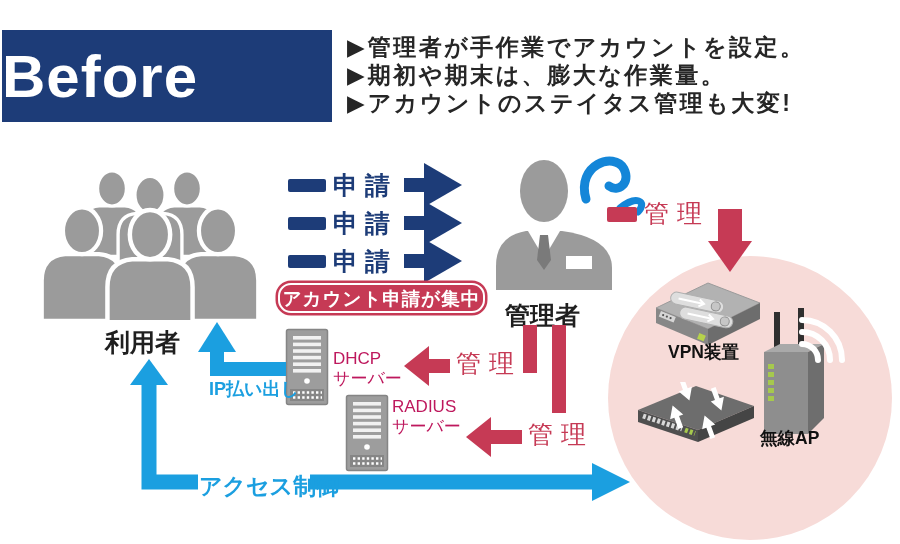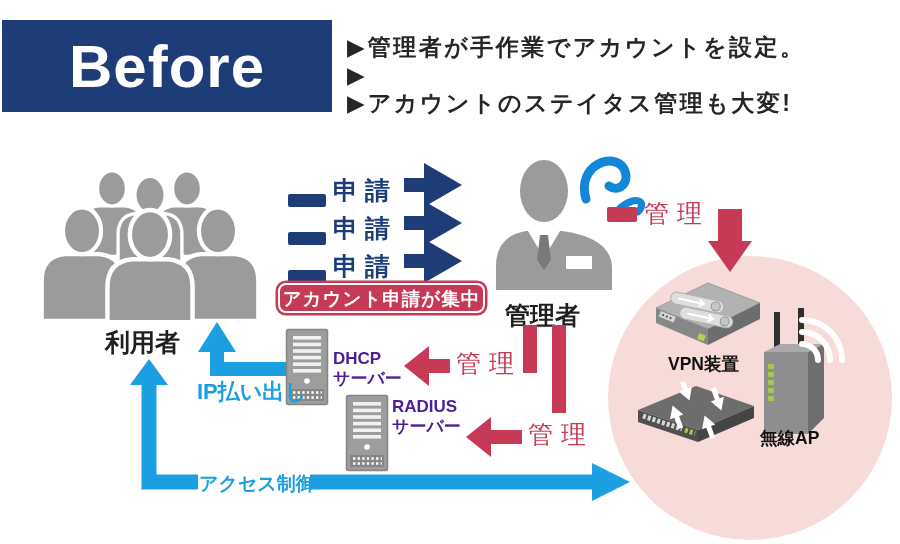--- a/index.html
+++ b/index.html
@@ -9,49 +9,49 @@
     --gray:#9b9b9b;
     --pink:#f7dbd8;
     --sweat:#1486d8;
   }
   *{margin:0;padding:0;box-sizing:border-box}
   html,body{background:#fff}
   body{font-family:"Liberation Sans","DejaVu Sans",sans-serif}
   .canvas{position:relative;width:900px;height:544px;background:#fff;overflow:hidden}
   .abs{position:absolute}
 
-  .before-box{left:2px;top:20px;width:330px;height:92px;background:var(--navy);
-    display:flex;align-items:center;justify-content:center}
+  .before-box{left:2px;top:30px;width:330px;height:92px;background:var(--navy);
+    display:flex;align-items:center;}
   .before-title{color:#fff;font-weight:bold;font-size:60px;letter-spacing:1px}
 
   .bullets{left:347px;top:33px;font-size:23px;line-height:28px;font-weight:600;color:#262626;white-space:nowrap}
   .bullet-row{display:flex;align-items:center}
   .bullet-marker{margin-right:3px}
   .bullet-text{letter-spacing:2.5px}
 
   .actor-label{font-size:25px;font-weight:600;color:#1f1f1f;white-space:nowrap}
 
-  .req-row{display:flex;align-items:flex-end;gap:7px;height:44px}
+  .req-row{display:flex;align-items:center;gap:7px;height:44px}
   .req-dash{width:38px;height:13px;background:var(--navy);border-radius:2px}
   .req-label{color:var(--navy);font-weight:bold;font-size:25px;letter-spacing:7px;white-space:nowrap}
 
   .badge{left:278px;top:283px;width:207px;height:30px;background:var(--red);
-    border:2.5px solid #fff;box-shadow:0 0 0 2.5px var(--red);border-radius:8px;
+    border:2.5px solid #fff;box-shadow:0 0 0 2.5px var(--red);border-radius:13px;
     display:flex;align-items:center;justify-content:center}
   .badge-text{color:#fff;font-weight:bold;font-size:18.5px;letter-spacing:1px;white-space:nowrap}
 
   .manage-label{color:var(--red);font-weight:normal;font-size:25px;letter-spacing:8px;white-space:nowrap}
   .red-dash{background:var(--red);border-radius:2px}
   .red-bar{background:var(--red)}
 
   .pink-circle{left:608px;top:256px;width:284px;height:284px;border-radius:50%;background:var(--pink)}
 
   .blue-label{color:var(--blue);font-weight:bold;white-space:nowrap}
 
-  .srv-label{font-size:17px;line-height:19.5px;font-weight:700;color:#4c1d95;white-space:nowrap}
+  .srv-label{font-size:17px;line-height:19.5px;font-weight:400;color:#be185d;white-space:nowrap}
   .dev-label{font-size:17.5px;font-weight:600;color:#111;white-space:nowrap}
 </style>
 </head>
 <body>
 
 <div class="canvas">
 
   <svg width="0" height="0" style="position:absolute" aria-hidden="true">
     <defs>
       <g id="tower">
@@ -76,20 +76,21 @@
     <span class="before-title">Before</span>
   </div>
 
   <div class="abs bullets">
     <div class="bullet-row">
       <span class="bullet-marker">▶</span>
       <span class="bullet-text">管理者が手作業でアカウントを設定。</span>
     </div>
     <div class="bullet-row">
       <span class="bullet-marker">▶</span>
+      <span class="bullet-text">期初や期末は、膨大な作業量。</span>
     </div>
     <div class="bullet-row">
       <span class="bullet-marker">▶</span>
       <span class="bullet-text">アカウントのステイタス管理も大変!</span>
     </div>
   </div>
 
   <div class="abs pink-circle"></div>
 
   <svg class="abs" style="left:42px;top:152px" width="215" height="168" viewBox="0 0 215 168">
@@ -172,21 +173,21 @@
       <path d="M 8 6 L 34 6 M 29 2.5 L 34 6 L 29 9.5" stroke="#fff" stroke-width="2" fill="none"></path>
     </g>
     <g transform="translate(13,33) rotate(22)">
       <rect width="16" height="6" fill="#d6d6d6"></rect>
       <circle cx="3.5" cy="3" r="1.1" fill="#555"></circle>
         <circle cx="7.5" cy="3" r="1.1" fill="#555"></circle>
         <circle cx="11.5" cy="3" r="1.1" fill="#555"></circle>
     </g>
     <rect x="50" y="56" width="7" height="6" fill="#b6d24b" transform="rotate(22 53 59)"></rect>
   </svg>
-  <div class="abs dev-label" style="left:668px;top:352px">VPN装置</div>
+  <div class="abs dev-label" style="left:668px;top:340px">VPN装置</div>
 
   <svg class="abs" style="left:752px;top:306px" width="104" height="140" viewBox="0 0 104 140">
     <rect x="22" y="6" width="6" height="36" fill="#2f2f2f"></rect>
     <rect x="46" y="2" width="6" height="40" fill="#2f2f2f"></rect>
     <polygon points="12,46 28,38 72,38 56,46" fill="#a9a9a9"></polygon>
     <rect x="12" y="46" width="44" height="82" fill="#8e8e8e"></rect>
     <polygon points="56,46 72,38 72,112 56,128" fill="#6e6e6e"></polygon>
     <g fill="#a6c94d">
       <rect x="16" y="58" width="6" height="5"></rect>
         <rect x="16" y="66" width="6" height="5"></rect>
@@ -244,23 +245,23 @@
   <svg class="abs" style="left:466px;top:417px" width="56" height="40" viewBox="0 0 56 40">
     <polygon points="0,20 25,0 25,40" fill="#c63a55"></polygon>
       <rect x="25" y="13" width="31" height="14" fill="#c63a55"></rect>
   </svg>
   <div class="abs manage-label" style="left:528px;top:418px">管理</div>
 
   <svg class="abs" style="left:196px;top:320px" width="92" height="60" viewBox="0 0 92 60">
     <polygon points="2,32 40,32 21,2" fill="#1b9fe0"></polygon>
     <path d="M 21 30 L 21 49 L 90 49" stroke="#1b9fe0" stroke-width="14" fill="none"></path>
   </svg>
-  <div class="abs blue-label" style="left:197px;top:377px;font-size:22px">IP払い出し</div>
+  <div class="abs blue-label" style="left:209px;top:377px;font-size:18px">IP払い出し</div>
 
   <svg class="abs" style="left:128px;top:357px" width="512" height="150" viewBox="0 0 512 150">
     <polygon points="2,28 40,28 21,2" fill="#1b9fe0"></polygon>
     <path d="M 21 26 L 21 125 L 70 125" stroke="#1b9fe0" stroke-width="15" fill="none"></path>
     <path d="M 182 125 L 464 125" stroke="#1b9fe0" stroke-width="15" fill="none"></path>
     <polygon points="464,106 464,144 502,125" fill="#1b9fe0"></polygon>
   </svg>
-  <div class="abs blue-label" style="left:199px;top:471px;width:112px;font-size:19px;text-align:center">アクセス制御</div>
+  <div class="abs blue-label" style="left:199px;top:471px;width:112px;font-size:23px;text-align:center">アクセス制御</div>
 
 </div>
 
 </body></html>

